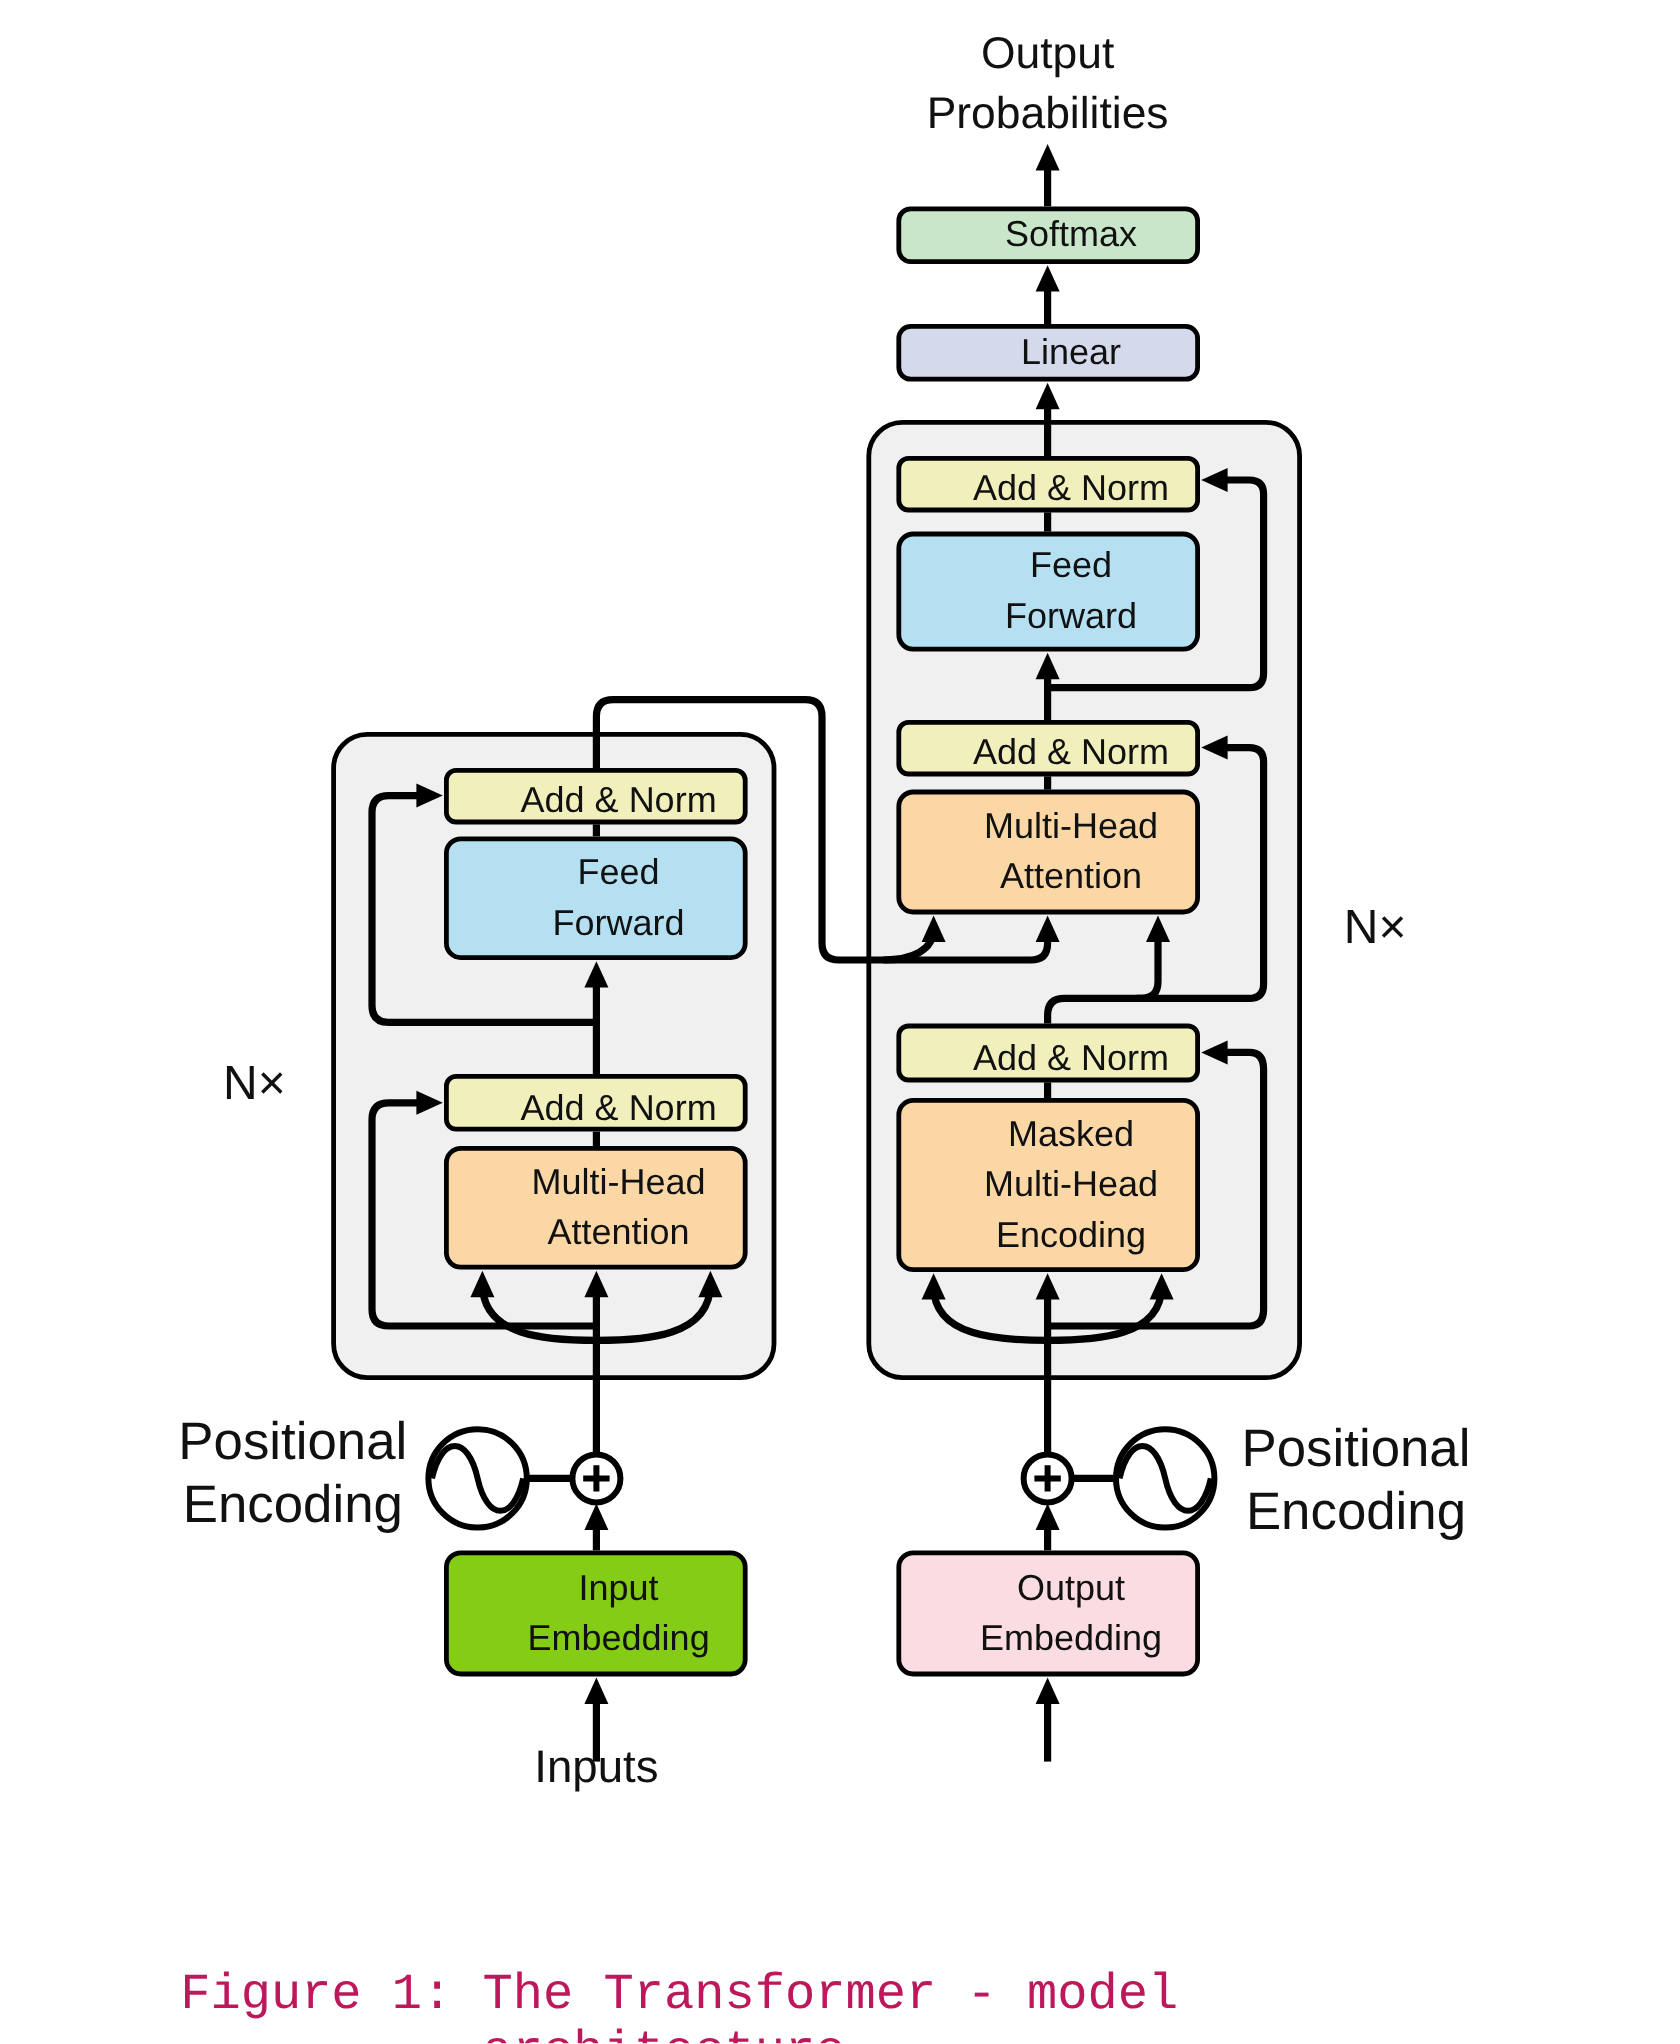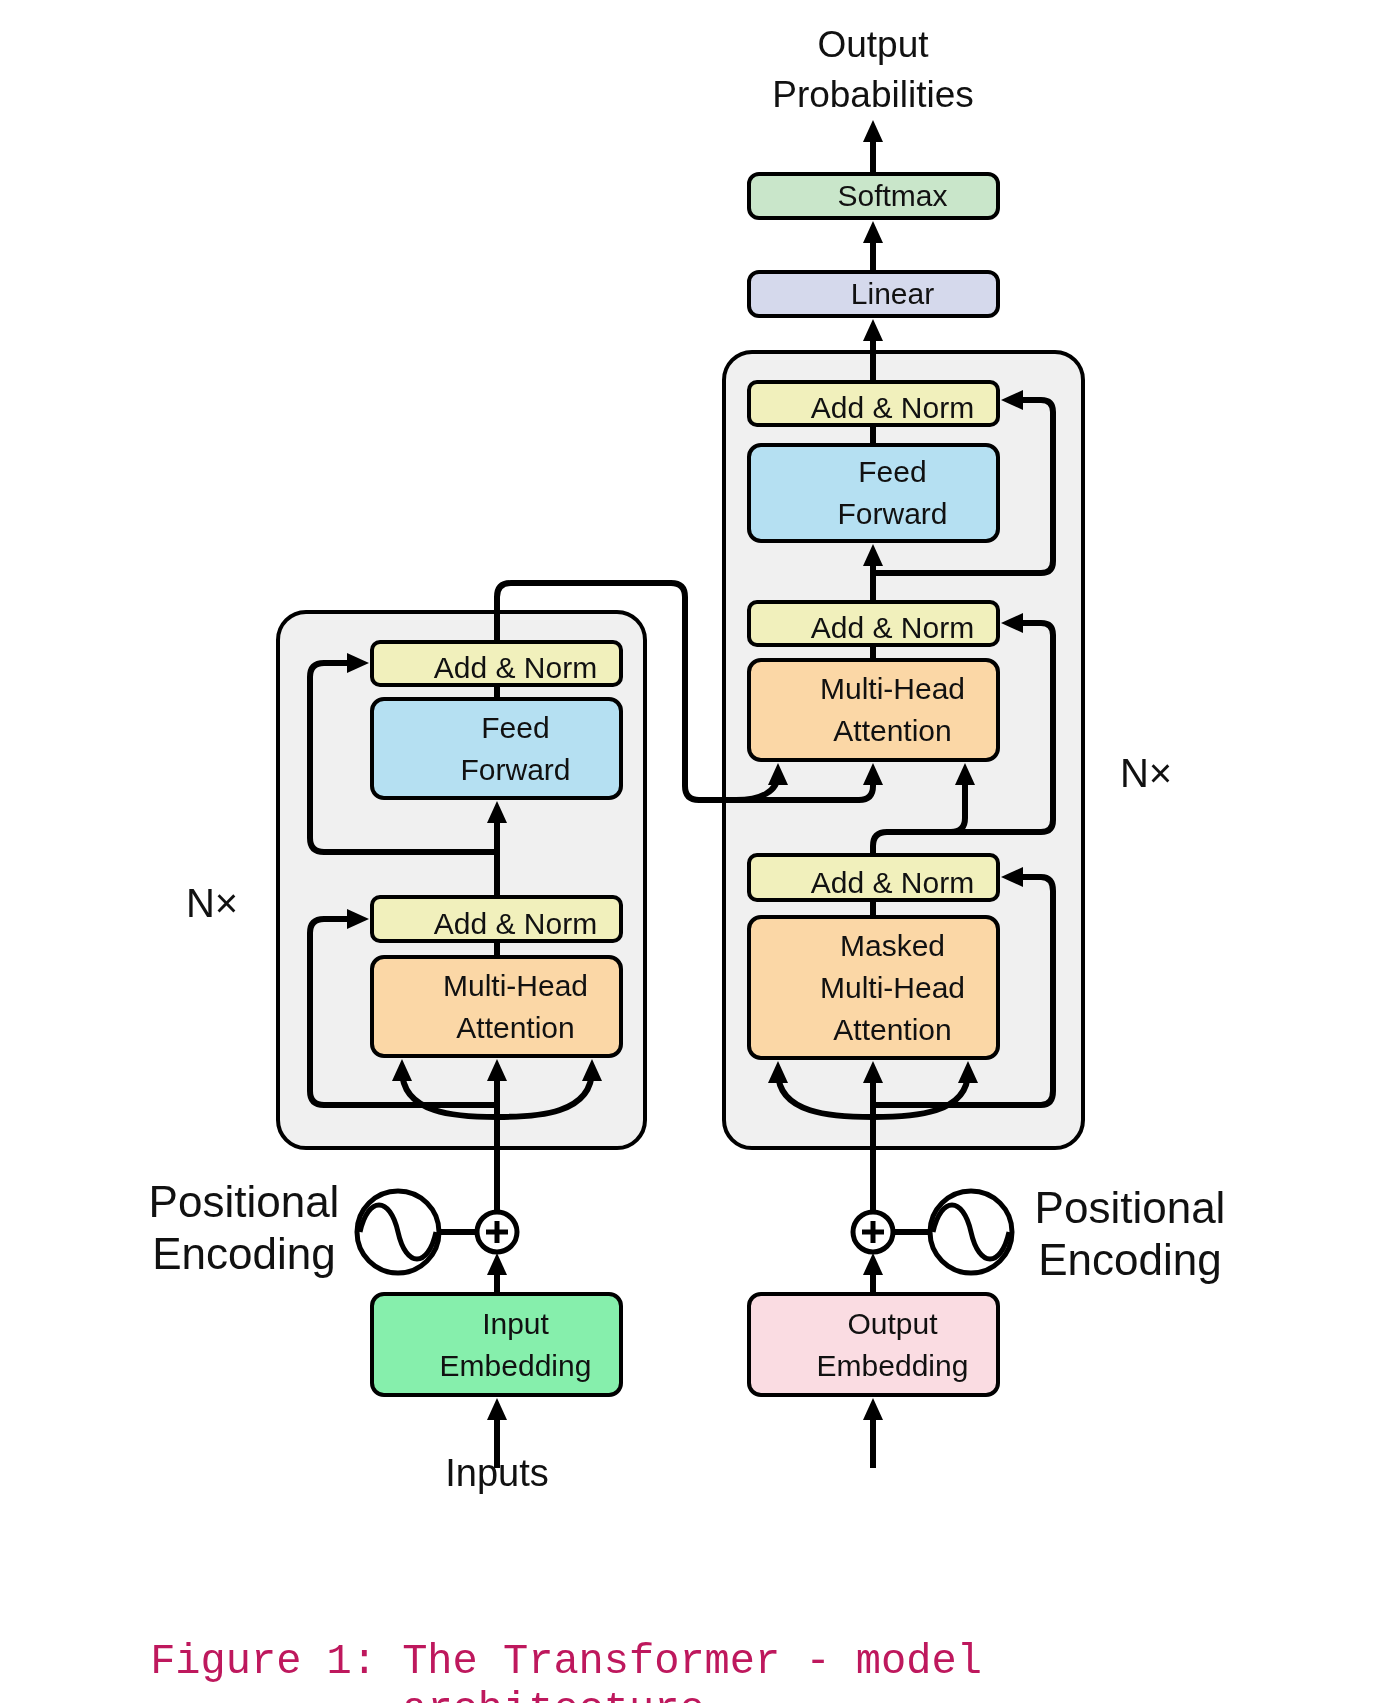--- a/index.html
+++ b/index.html
@@ -112,42 +112,42 @@
   <div class="box big" style="left: 747px; top: 658px; width: 253px; height: 104px; background-color: rgb(251, 215, 166);">
     <span>Multi-Head
 Attention</span>
     </div>
   <div class="box slim" style="left: 747px; top: 853px; width: 253px; height: 49px; background-color: rgb(241, 240, 188);">
     <span>Add &amp; Norm</span>
     </div>
   <div class="box big" style="left: 747px; top: 915px; width: 253px; height: 145px; background-color: rgb(251, 215, 166);">
     <span>Masked
 Multi-Head
-Attention</span>
+Encoding</span>
     </div>
   <div class="box big" style="left: 747px; top: 1292px; width: 253px; height: 105px; background-color: rgb(250, 220, 226);">
     <span>Output
 Embedding</span>
     </div>
 
   <div class="box slim" style="left: 370px; top: 640px; width: 253px; height: 47px; background-color: rgb(241, 240, 188);">
     <span>Add &amp; Norm</span>
     </div>
   <div class="box big" style="left: 370px; top: 697px; width: 253px; height: 103px; background-color: rgb(181, 224, 242);">
     <span>Feed
 Forward</span>
     </div>
   <div class="box slim" style="left: 370px; top: 895px; width: 253px; height: 48px; background-color: rgb(241, 240, 188);">
     <span>Add &amp; Norm</span>
     </div>
   <div class="box big" style="left: 370px; top: 955px; width: 253px; height: 103px; background-color: rgb(251, 215, 166);">
     <span>Multi-Head
 Attention</span>
     </div>
-  <div class="box big" style="left: 370px; top: 1292px; width: 253px; height: 105px; background-color: #86efac;">
+  <div class="box big" style="left: 370px; top: 1292px; width: 253px; height: 105px; background-color: #84cc16;">
     <span>Input
 Embedding</span>
     </div>
 
   <div class="lbl big" style="left:723px;top:20px;width:300px;">Output
 Probabilities</div>
   <div class="lbl nx" style="left:162px;top:878px;width:100px;">N×</div>
   <div class="lbl nx" style="left:1096px;top:748px;width:100px;">N×</div>
   <div class="lbl pe" style="left:119px;top:1176px;width:250px;">Positional
 Encoding</div>

